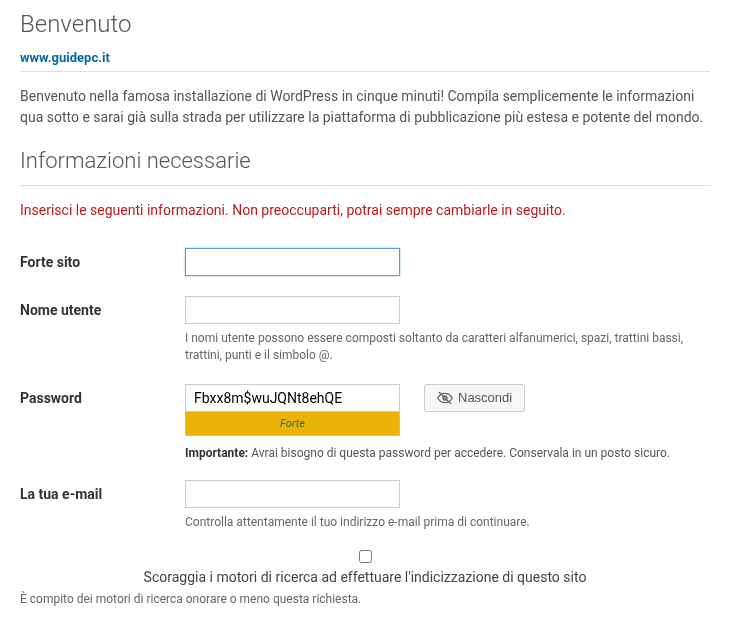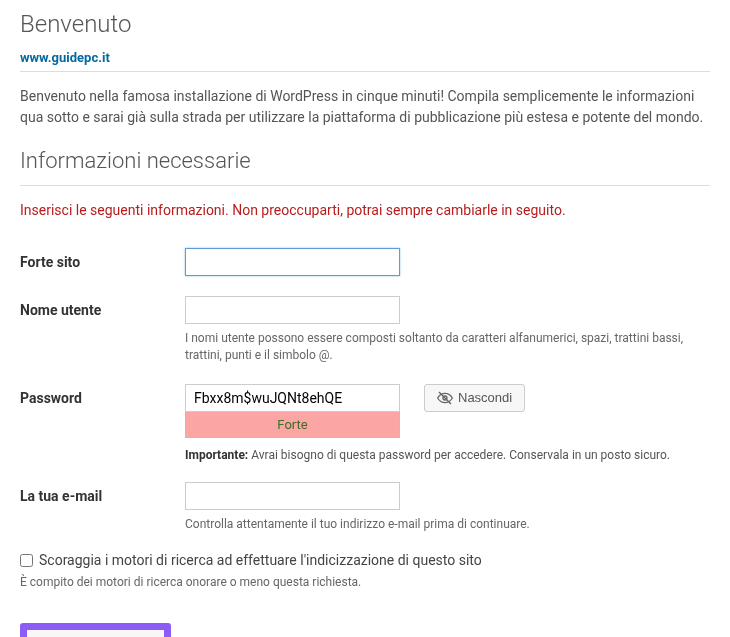--- a/index.html
+++ b/index.html
@@ -95,25 +95,26 @@
       width: 215px;
       padding: 5px 8px;
       border: 1px solid #ccc;
       font-size: 14px;
       font-family: inherit;
     }
     .pw-strength {
       width: 215px;
       text-align: center;
       padding: 5px 0;
-      font-size: 13px;
-      background: #fca5a5;
+      font-size: 11px;
+      background: #eab308;
       border: 1px solid #a3d48e;
       border-top: none;
       color: #3b6e22;
+      font-style: italic;
     }
     .btn {
       background: #f7f7f7;
       border: 1px solid #ccc;
       border-radius: 3px;
       padding: 5px 12px;
       font-size: 13px;
       color: #555;
       cursor: pointer;
       display: inline-flex;
@@ -127,20 +128,21 @@
     .important {
       font-size: 12px;
       color: #555;
       margin-top: 10px;
     }
     .important b { color: #333; }
     .checkbox-row {
       display: flex;
       align-items: center;
       gap: 6px;
+      flex-direction: column;
     }
     .checkbox-row label {
       color: #444;
       font-size: 14px;
     }
     .install-btn {
       margin-top: 12px;
       background: #f7f7f7;
       border: 7px solid #8b5cf6;
       border-radius: 3px;

